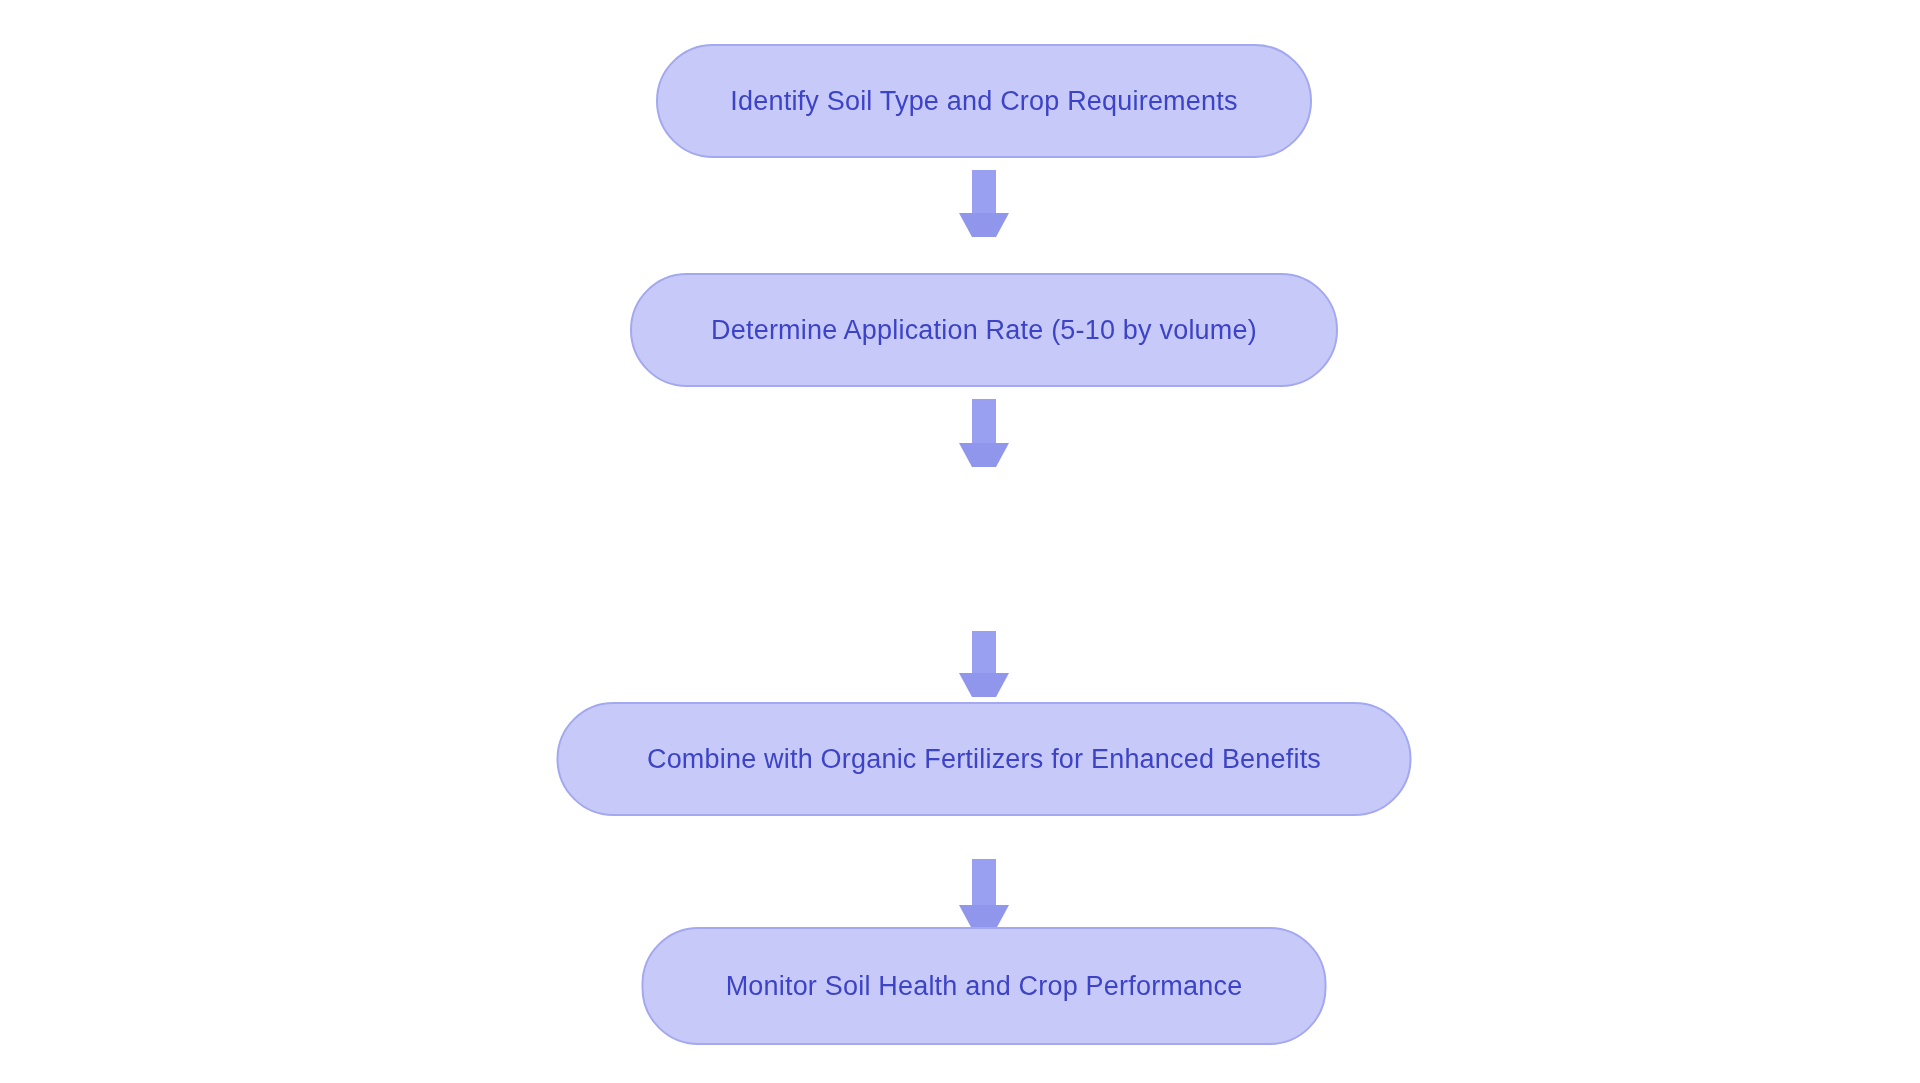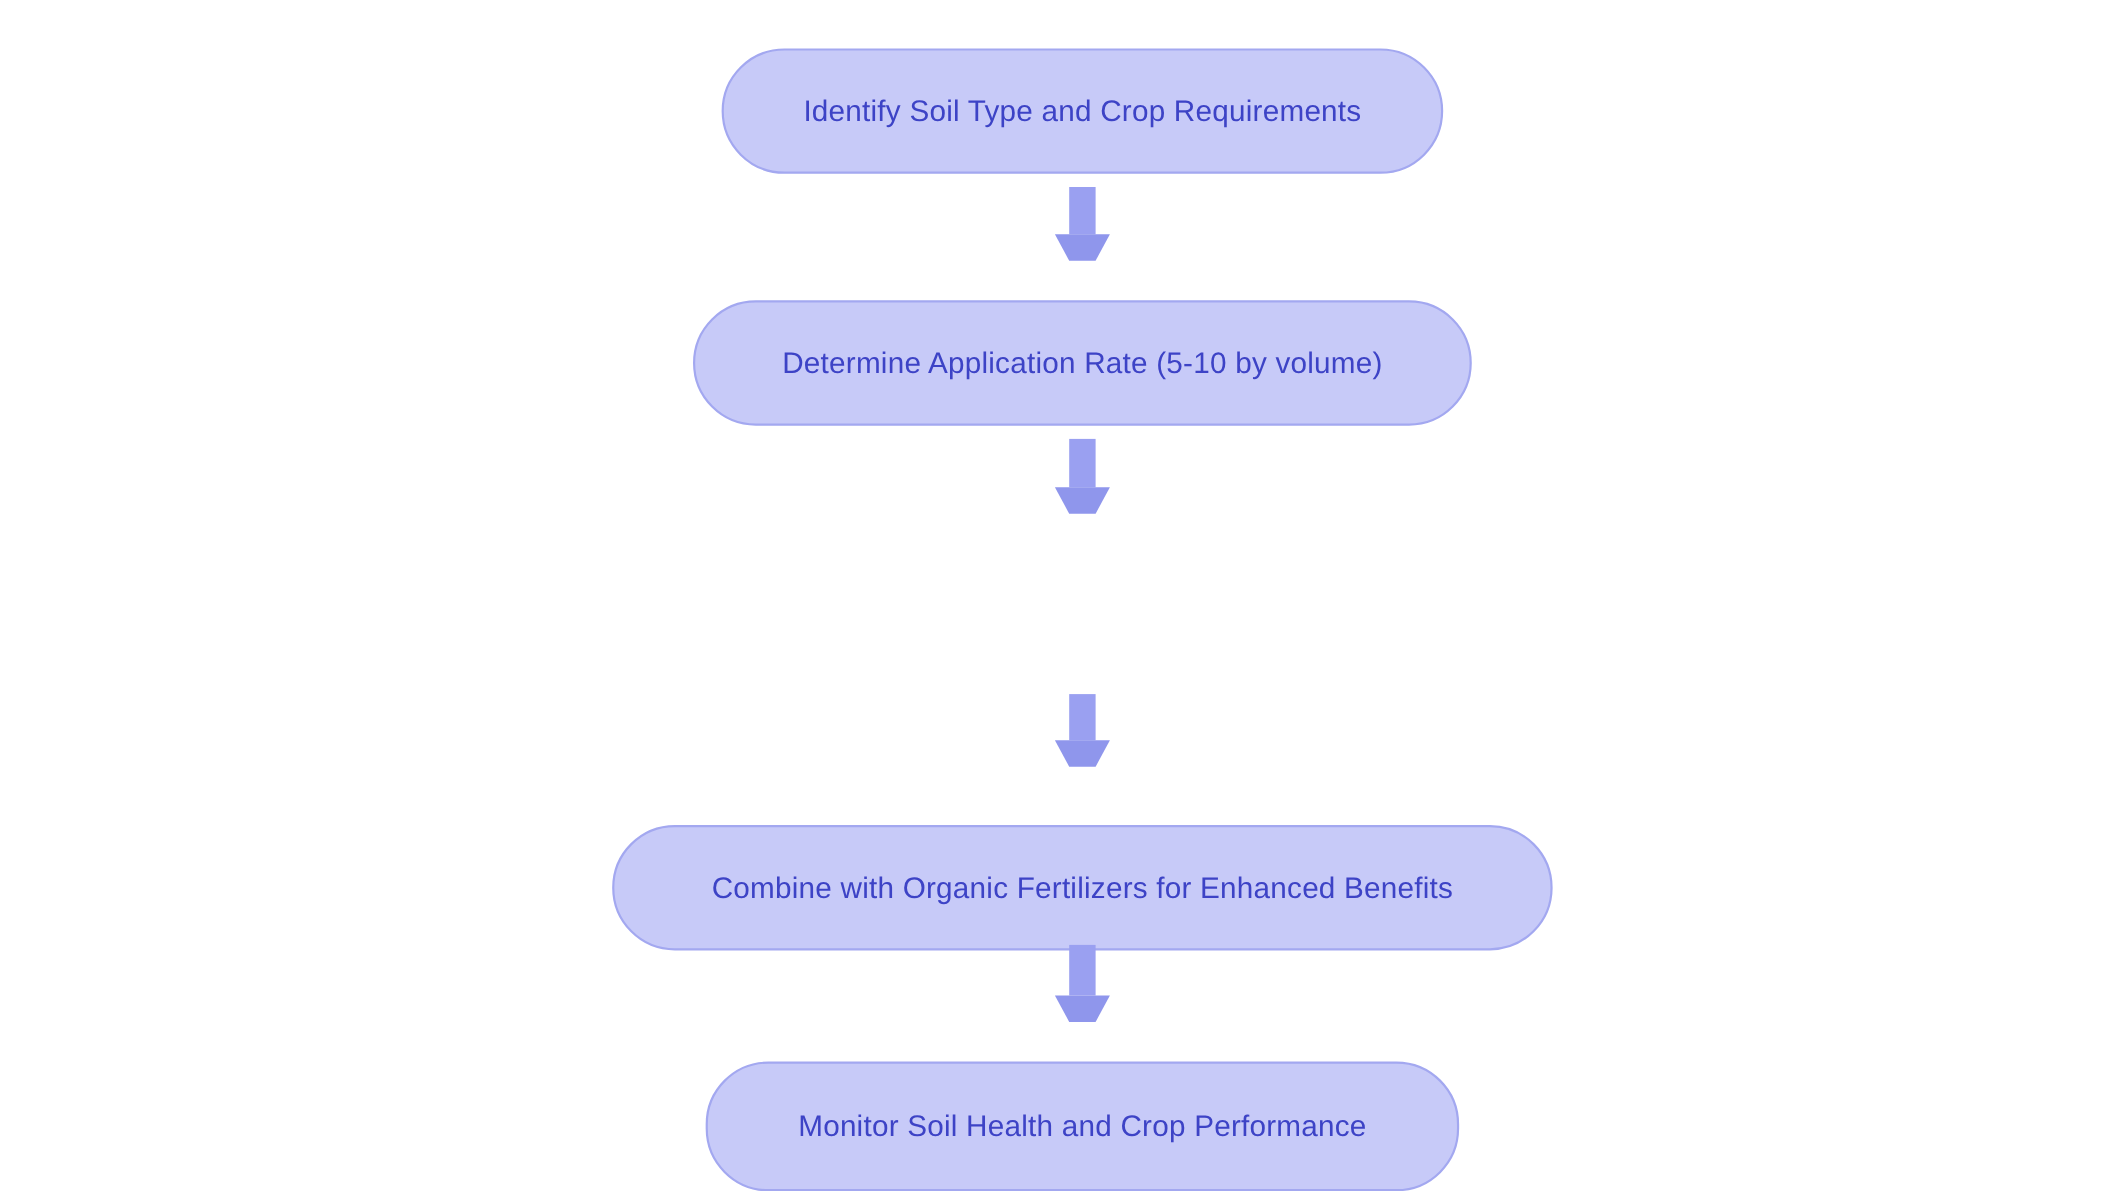--- a/index.html
+++ b/index.html
@@ -40,22 +40,22 @@
   .node .label {
     color: var(--node-text);
     font-size: 27px;
     font-weight: 400;
     letter-spacing: 0.2px;
     white-space: nowrap;
   }
   .node-1 { top: 20px;  width: 656px; }
   .node-2 { top: 249px; width: 708px; text-align: right; }
   .node-3 { top: 479px; width: 940px; height: 116px; }
-  .node-4 { top: 726px; width: 855px; }
-  .node-5 { top: 941px; width: 685px; height: 118px; }
+  .node-4 { top: 678px; width: 855px; }
+  .node-5 { top: 903px; width: 685px; height: 118px; }
 
   .arrow {
     position: absolute;
     left: 50%;
     transform: translateX(-50%);
     width: 28px;
     display: flex;
     flex-direction: column;
     align-items: center;
   }

